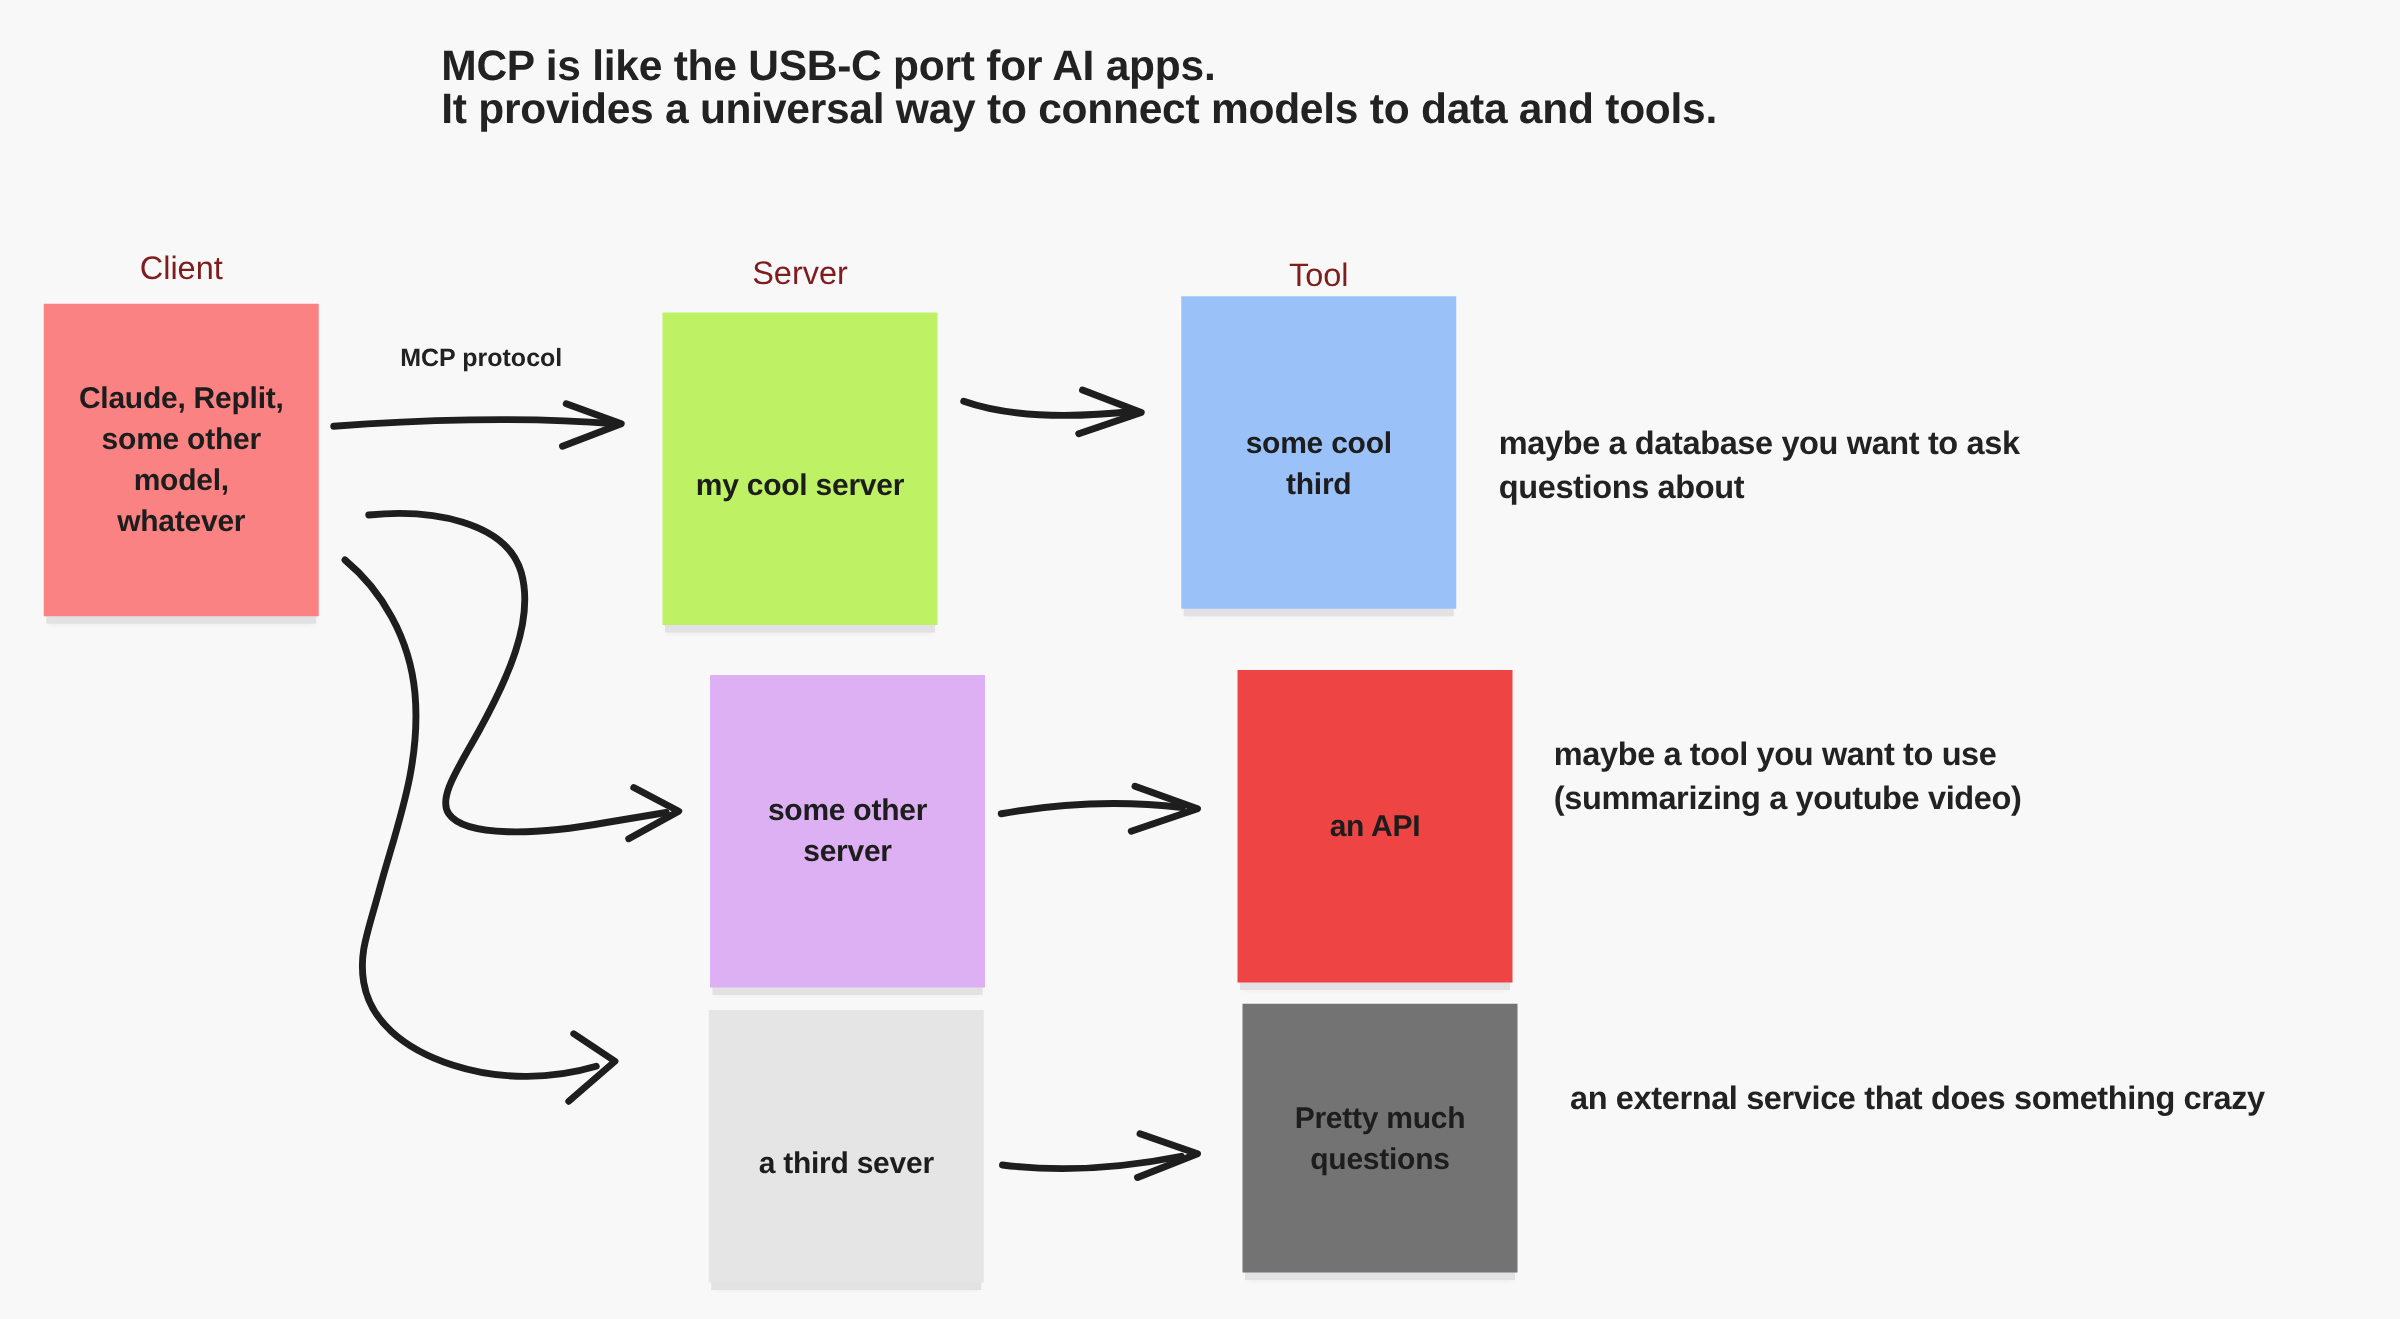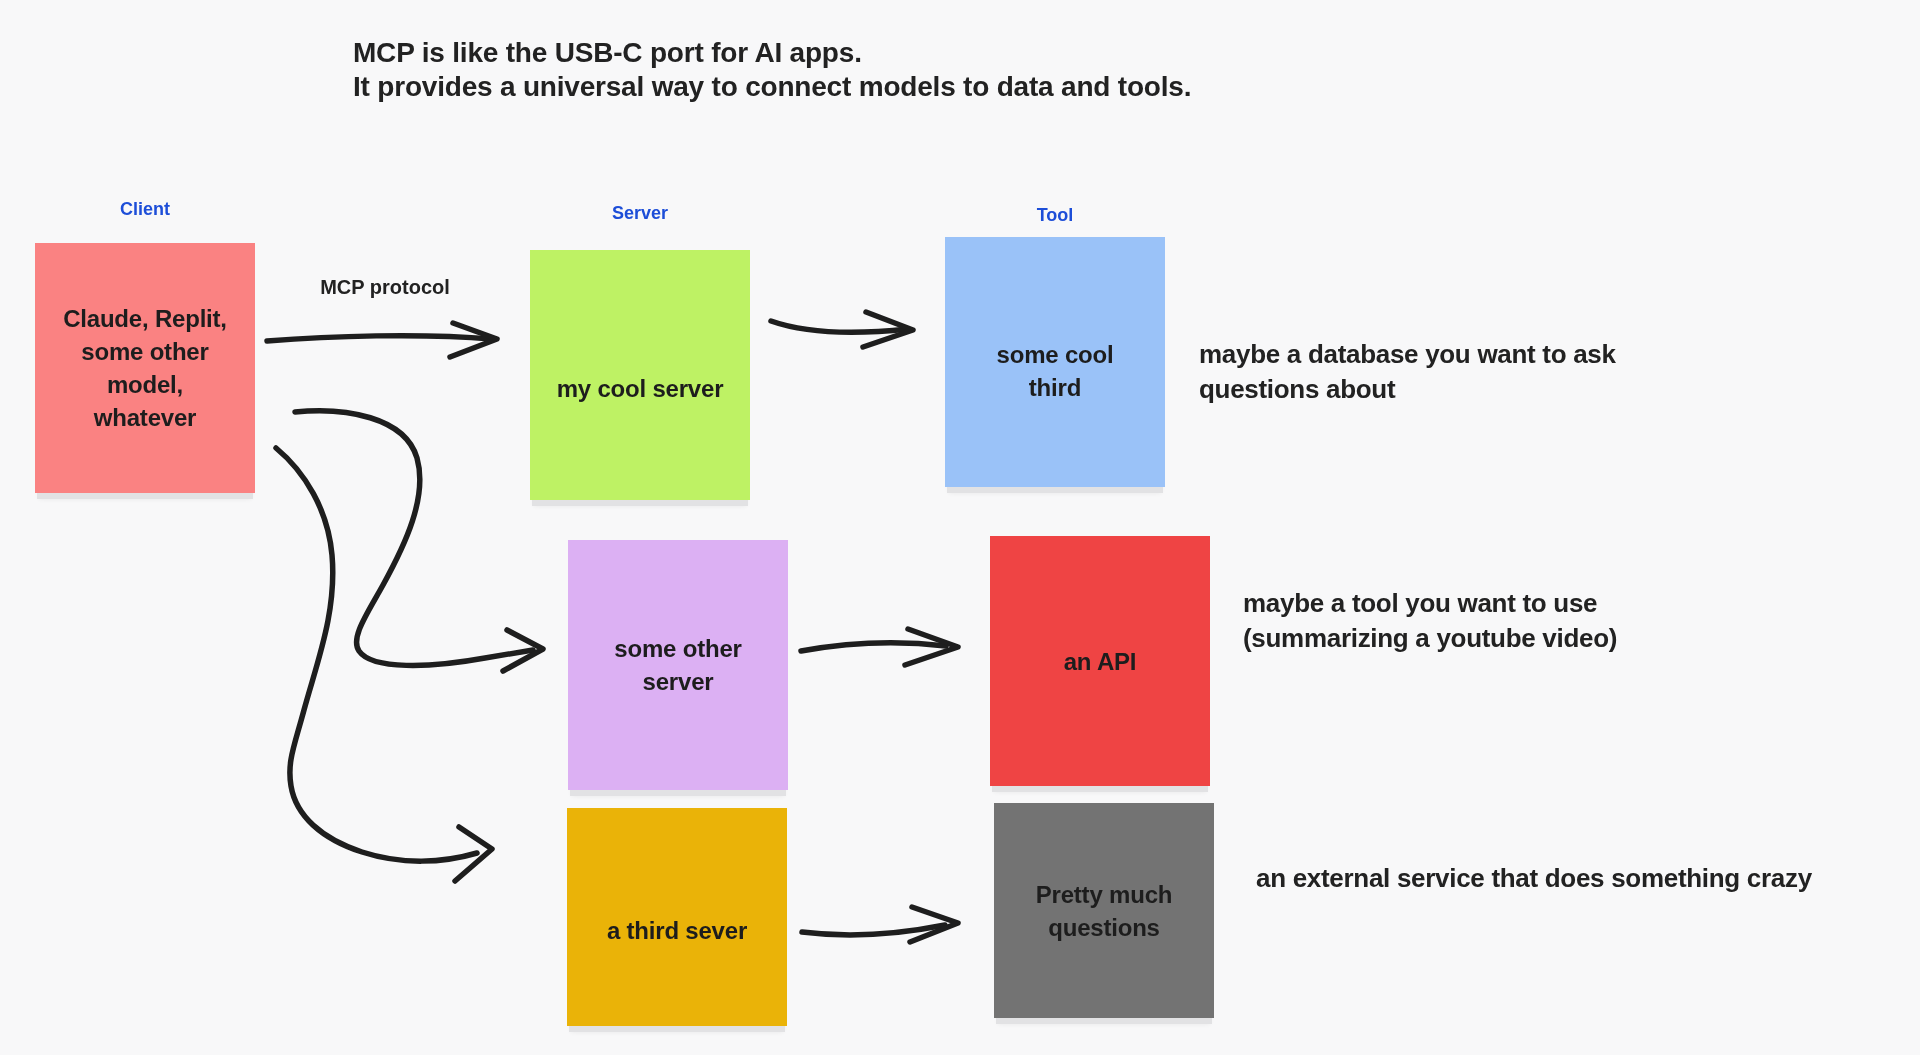--- a/index.html
+++ b/index.html
@@ -7,27 +7,27 @@
     width:1920px;height:1055px;
     background:#f8f8f9;
     font-family:"Liberation Sans",sans-serif;
     color:#1f1f1f;
     overflow:hidden;
     position:relative;
   }
   .canvas{position:absolute;inset:0;width:1920px;height:1055px;}
   .title{
     position:absolute;left:353px;top:36px;
-    font-size:28px;line-height:34px;font-weight:700;
+    font-size:34px;line-height:34px;font-weight:700;
     letter-spacing:-0.2px;color:#222;
   }
   .title span{display:block;}
   .col-label{
     position:absolute;width:220px;text-align:center;
-    font-size:18px;font-weight:700;color:#1d4ed8;
+    font-size:26px;font-weight:400;color:#7f1d1d;
   }
   #label-client{left:35px;top:199px;}
   #label-server{left:530px;top:203px;}
   #label-tool{left:945px;top:205px;}
   .protocol-label{
     position:absolute;left:260px;top:276px;width:250px;
     text-align:center;font-size:20px;font-weight:700;color:#222;
   }
   .note{
     position:absolute;width:220px;height:250px;
@@ -35,21 +35,21 @@
     text-align:center;
     box-shadow:0 8px 0 -2px #e2e2e4, 0 10px 5px -4px rgba(0,0,0,0.07);
   }
   .note .txt{font-size:24px;line-height:33px;font-weight:700;letter-spacing:-0.2px;color:#1d1d1d;}
   .note .txt span{display:block;}
   .note.client{left:35px;top:243px;background:#fa8282;}
   .note.server1{left:530px;top:250px;background:#bef264;}
   .note.tool1{left:945px;top:237px;background:#9ac2f8;}
   .note.server2{left:568px;top:540px;background:#dcb0f3;}
   .note.tool2{left:990px;top:536px;background:#ef4444;}
-  .note.server3{left:567px;top:808px;height:218px;background:#eab308;}
+  .note.server3{left:567px;top:808px;height:218px;background:#e5e5e5;}
   .note.tool3{left:994px;top:803px;height:215px;background:#737373;}
   .note.server1 .txt,.note.server3 .txt{padding-top:26px;}
   .note.tool1 .txt{padding-top:18px;}
   .annotation{
     position:absolute;font-size:26px;line-height:35px;
     font-weight:700;letter-spacing:-0.3px;color:#222;
   }
   .annotation span{display:block;}
   #annotation-1{left:1199px;top:337px;}
   #annotation-2{left:1243px;top:586px;}

